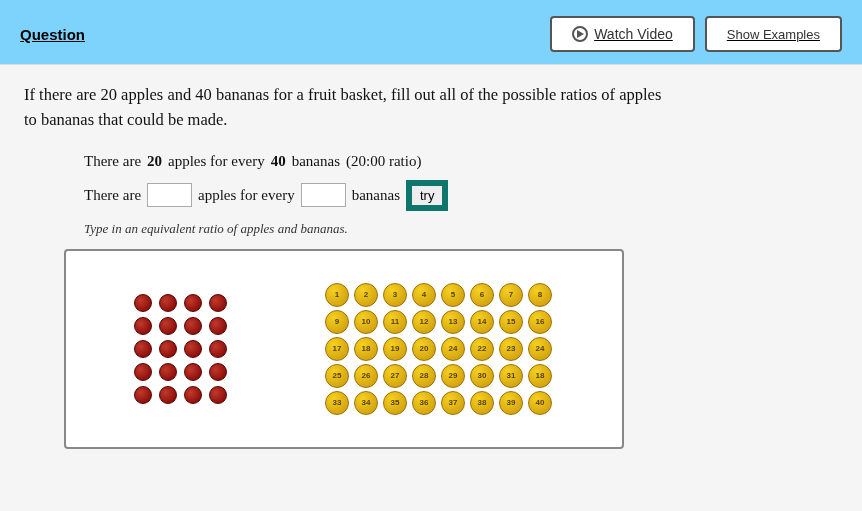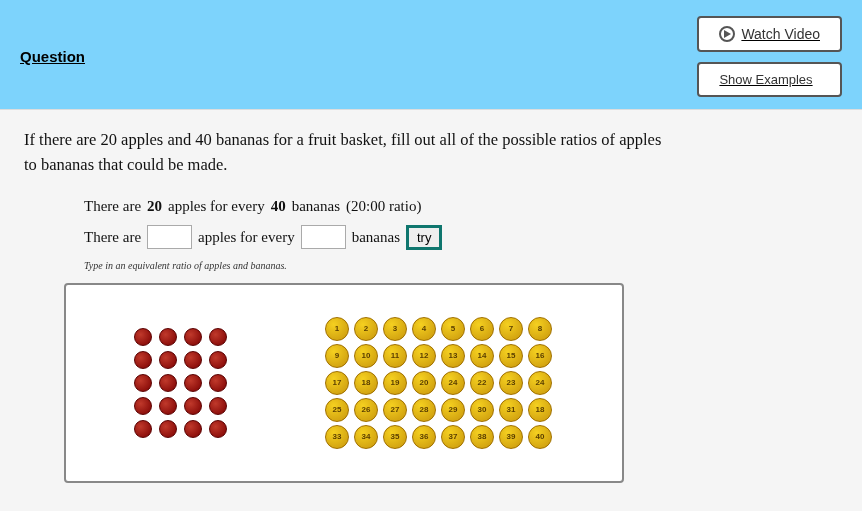--- a/index.html
+++ b/index.html
@@ -24,21 +24,20 @@
 
     .question-label {
       font-weight: bold;
       font-size: 15px;
       font-family: Arial, sans-serif;
     }
 
     .top-buttons {
       display: flex;
       gap: 10px;
-      flex-direction: column;
     }
 
     .btn-watch-video {
       display: flex;
       align-items: center;
       gap: 6px;
       padding: 8px 20px;
       border: 2px solid #555;
       border-radius: 4px;
       background: white;
@@ -116,29 +115,29 @@
       height: 24px;
       border: 1px solid #aaa;
       background: white;
       font-size: 14px;
       text-align: center;
       padding: 2px;
     }
 
     .try-btn {
       padding: 2px 8px;
-      border: 3px solid #0f766e;
+      border: 6px solid #0f766e;
       background: #eee;
       font-size: 13px;
       cursor: pointer;
       font-family: Arial, sans-serif;
     }
 
     .instruction-text {
-      font-size: 10px;
+      font-size: 13px;
       margin-bottom: 12px;
       font-style: italic;
       color: #333;
       font-family: Georgia, serif;
     }
 
     .visual-box {
       border: 2px solid #888;
       border-radius: 4px;
       background: white;

